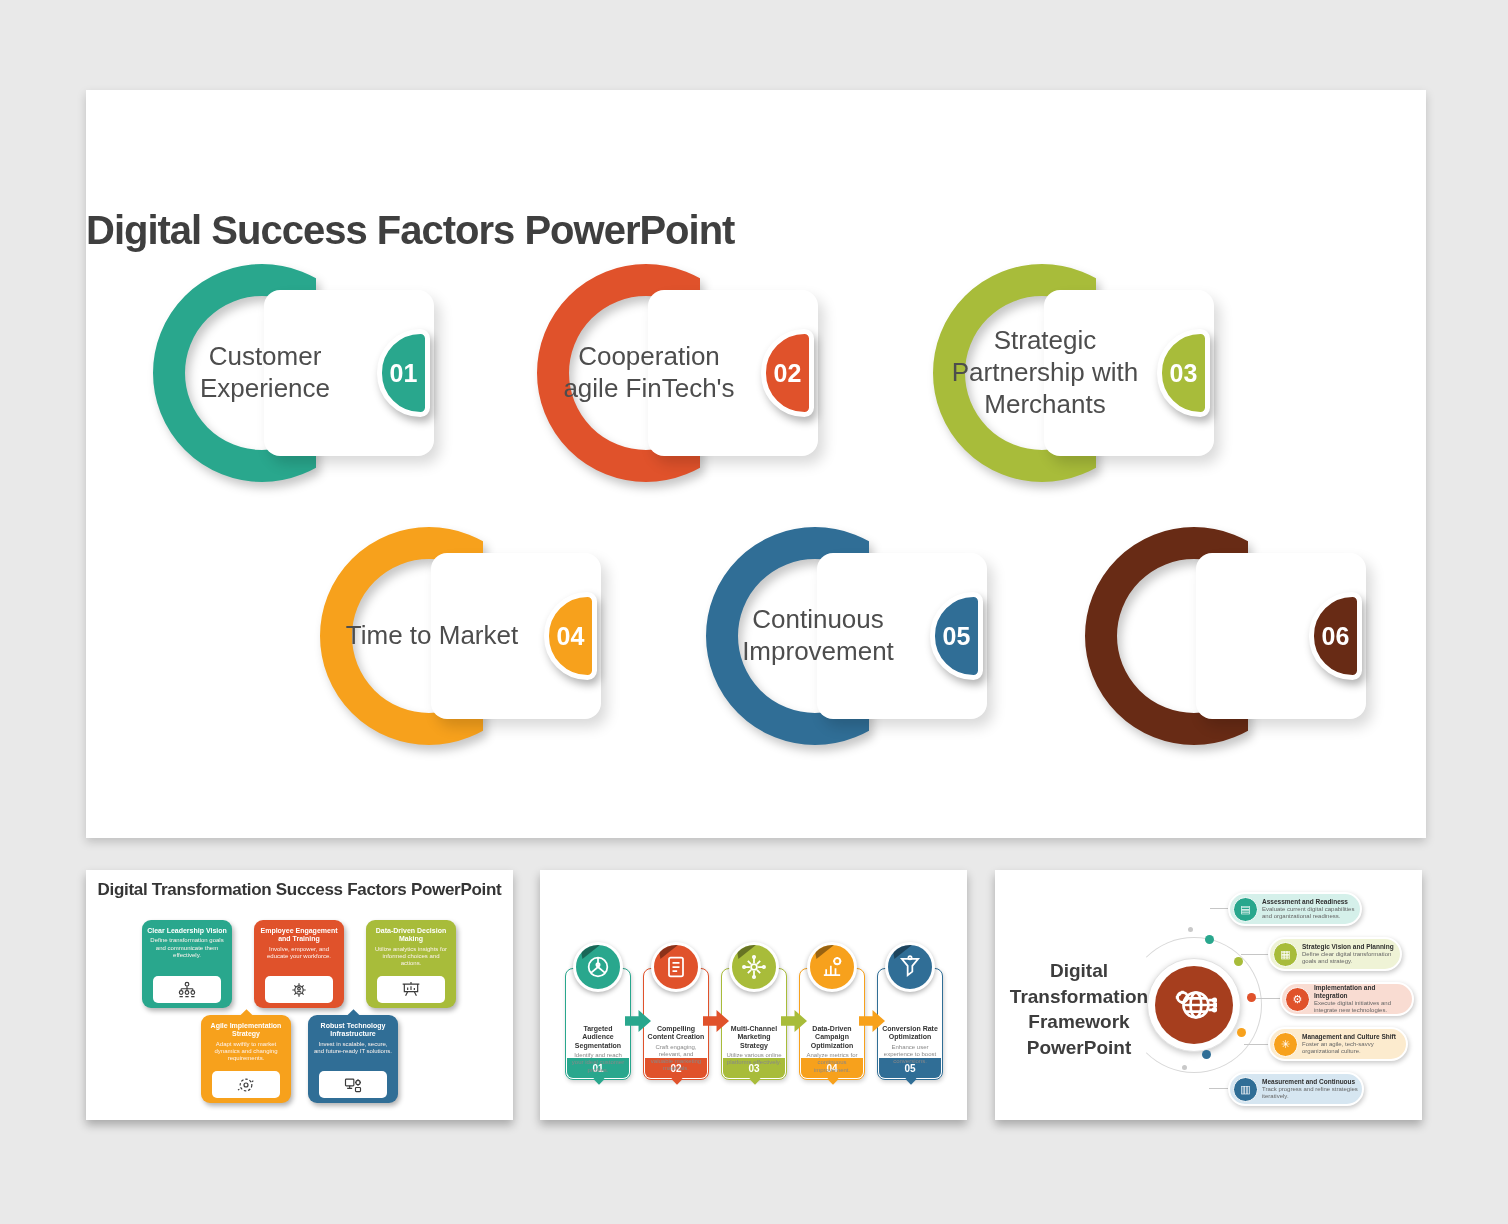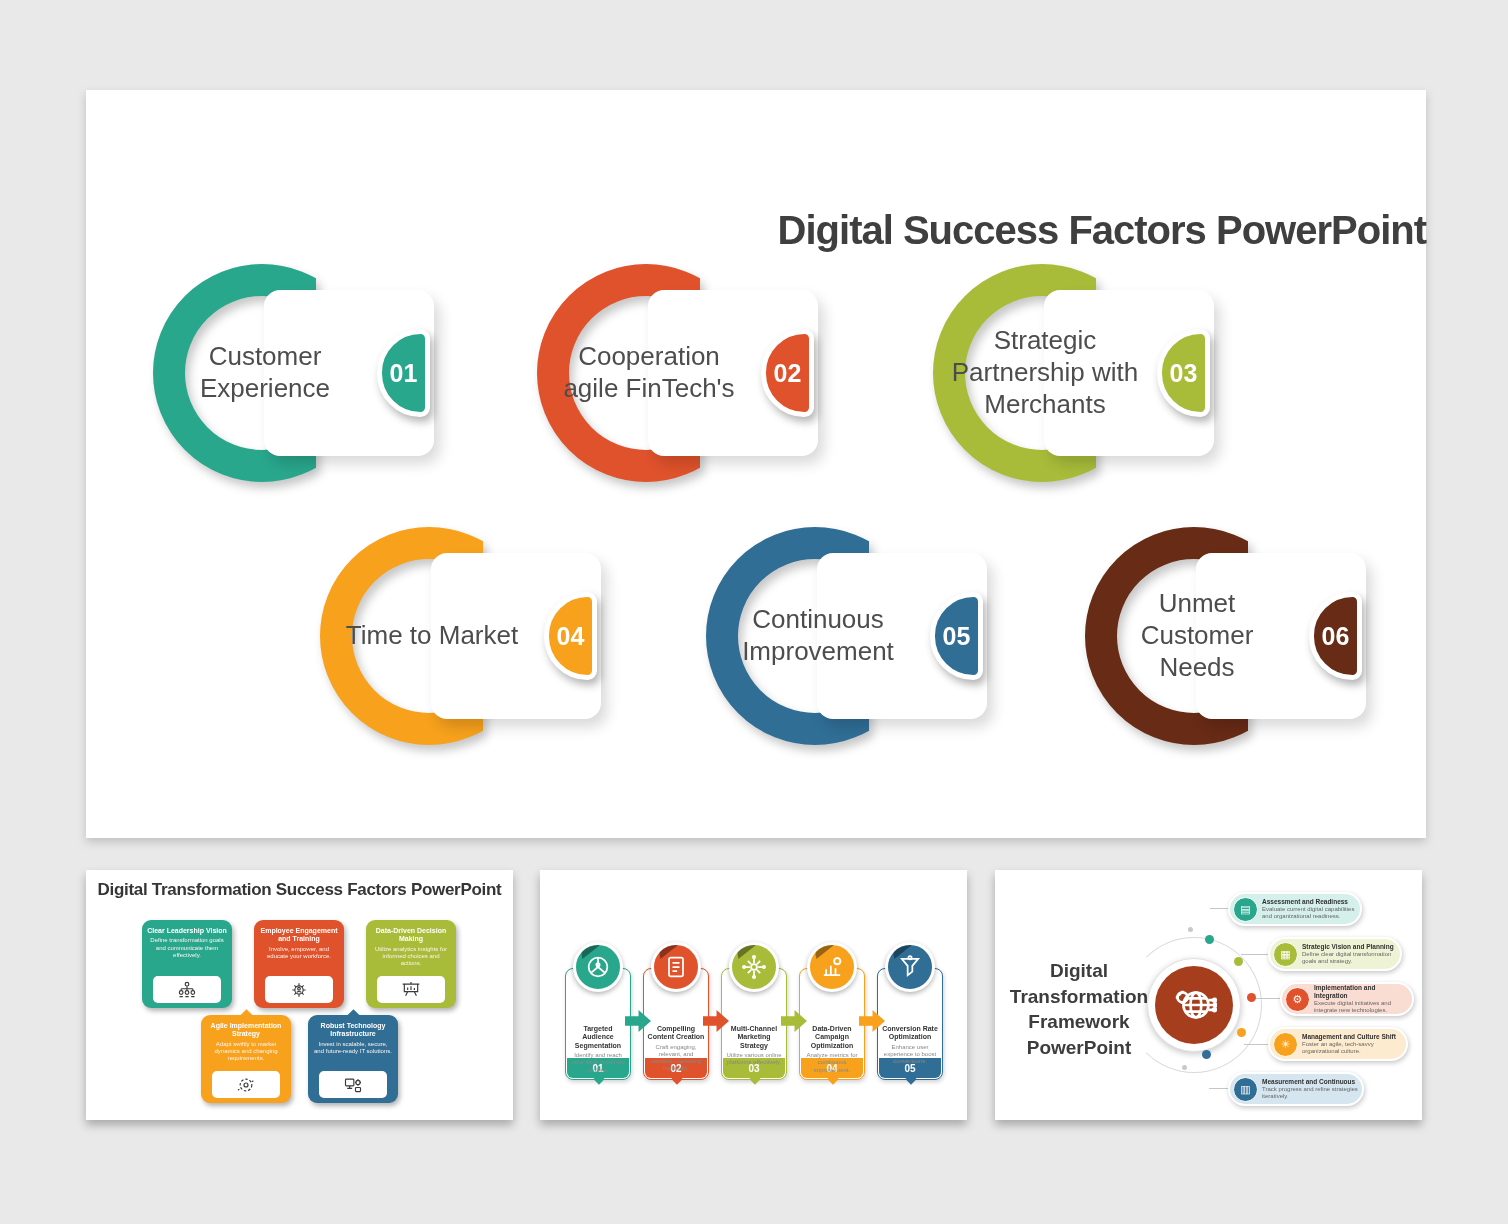--- a/index.html
+++ b/index.html
@@ -9,21 +9,21 @@
     font-family:"Liberation Sans", sans-serif;
     overflow:hidden;
   }
   
   .main-slide{
     position:absolute;left:86px;top:90px;width:1340px;height:748px;
     background:#ffffff;box-shadow:0 4px 9px rgba(0,0,0,.18);
   }
   .main-title{
     position:absolute;left:0;top:118px;width:100%;margin:0;
-    text-align:right;font-size:40px;font-weight:bold;color:#3f3f3f;
+    text-align:left;font-size:40px;font-weight:bold;color:#3f3f3f;
     letter-spacing:-1px;
   }
   .factor{position:absolute;width:281px;height:218px;}
   .f1{left:67px;top:174px;}
   .f2{left:451px;top:174px;}
   .f3{left:847px;top:174px;}
   .f4{left:234px;top:437px;}
   .f5{left:620px;top:437px;text-decoration:underline;}
   .f6{left:999px;top:437px;}
   .ring-clip{
@@ -216,21 +216,20 @@
     <div class="factor-card"></div>
     <div class="factor-label">Continuous Improvement</div>
     <div class="factor-badge">05</div>
   </div>
 
   <div class="factor f6" style="--c: #682B15;">
     <div class="ring-clip">
         <div class="ring"></div>
       </div>
     <div class="factor-card"></div>
-    <div class="factor-label">Unmet Customer Needs</div>
     <div class="factor-badge">06</div>
   </div>
 </section>
 
 <section class="thumb t1">
   <h2 class="thumb-title">Digital Transformation Success Factors PowerPoint</h2>
 
   <div class="t1card t1c1" style="--c: #29A78D;">
     <div class="t1card-title">Clear Leadership Vision</div>
     <div class="t1card-desc">Define transformation goals and communicate them effectively.</div>

